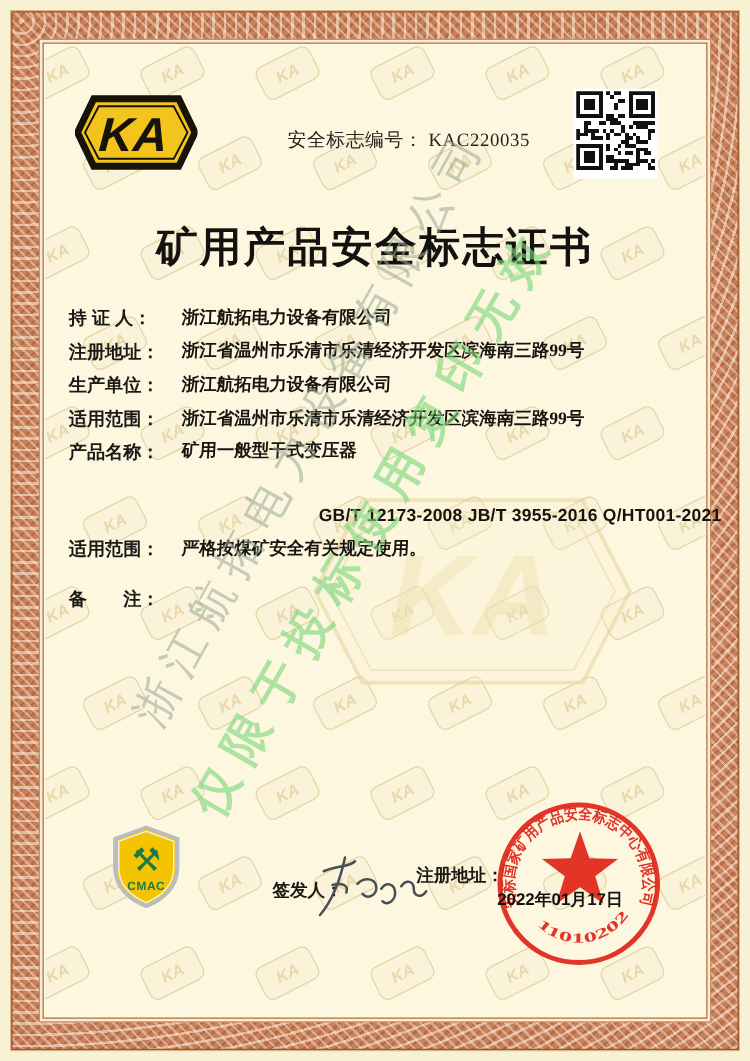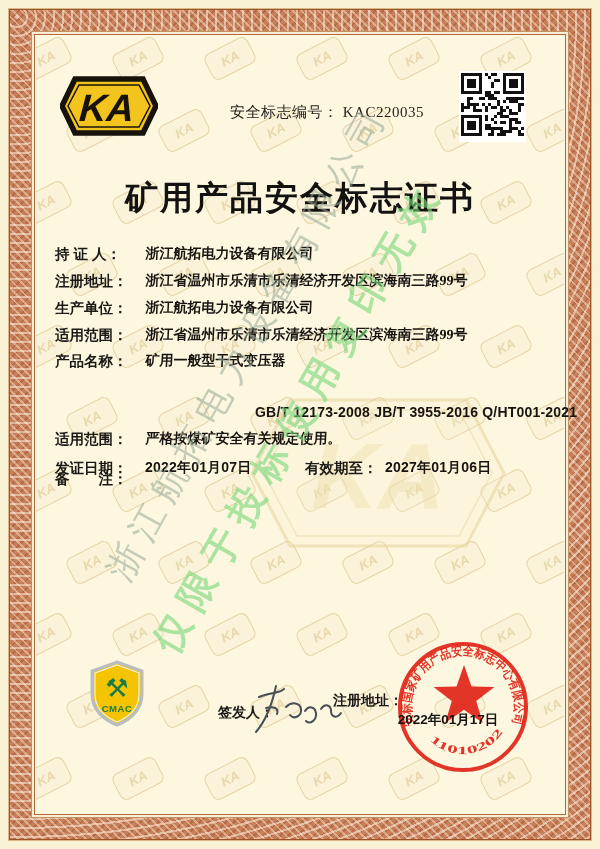--- a/index.html
+++ b/index.html
@@ -398,26 +398,20 @@
         </div>
         <div class="field-row" style="top: 159px;">
           <span class="f-value v-num" style="left: 200px;">GB/T 12173-2008 JB/T 3955-2016 Q/HT001-2021</span>
         </div>
         <div class="field-row" style="top: 185px;">
           <span class="f-label">适用范围：</span>
           <span class="f-value v-kai" style="left: 90px;">严格按煤矿安全有关规定使用。</span>
         </div>
       </div>
 
-    <div class="abs field-row" style="left:55px;top:459px;">
-      <span class="f-label" style="left:0;">发证日期：</span>
-      <span class="f-value v-num" style="left:90px;">2022年01月07日</span>
-      <span class="f-label" style="left:250px;">有效期至：</span>
-      <span class="f-value v-num" style="left:330px;">2027年01月06日</span>
-    </div>
 
     <div class="abs field-row" style="left:55px;top:470px;">
       <span class="f-label" style="left:0;">备　　注：</span>
     </div>
 
 
     <svg class="abs" style="left:87px;top:660px;" width="60" height="68" viewBox="0 0 60 68">
       <path d="M30 2 L55 11 V34 C55 50 43 60 30 65 C17 60 5 50 5 34 V11 Z" fill="#f4c400" stroke="#b9bdc1" stroke-width="3"></path>
       <path d="M30 5 L52 13 V34 C52 48 42 57 30 62 C18 57 8 48 8 34 V13 Z" fill="none" stroke="#eceeee" stroke-width="1.2"></path>
       <text x="30" y="37" text-anchor="middle" font-size="26" fill="#1d7a45" font-family="DejaVu Sans, sans-serif">⚒</text>

